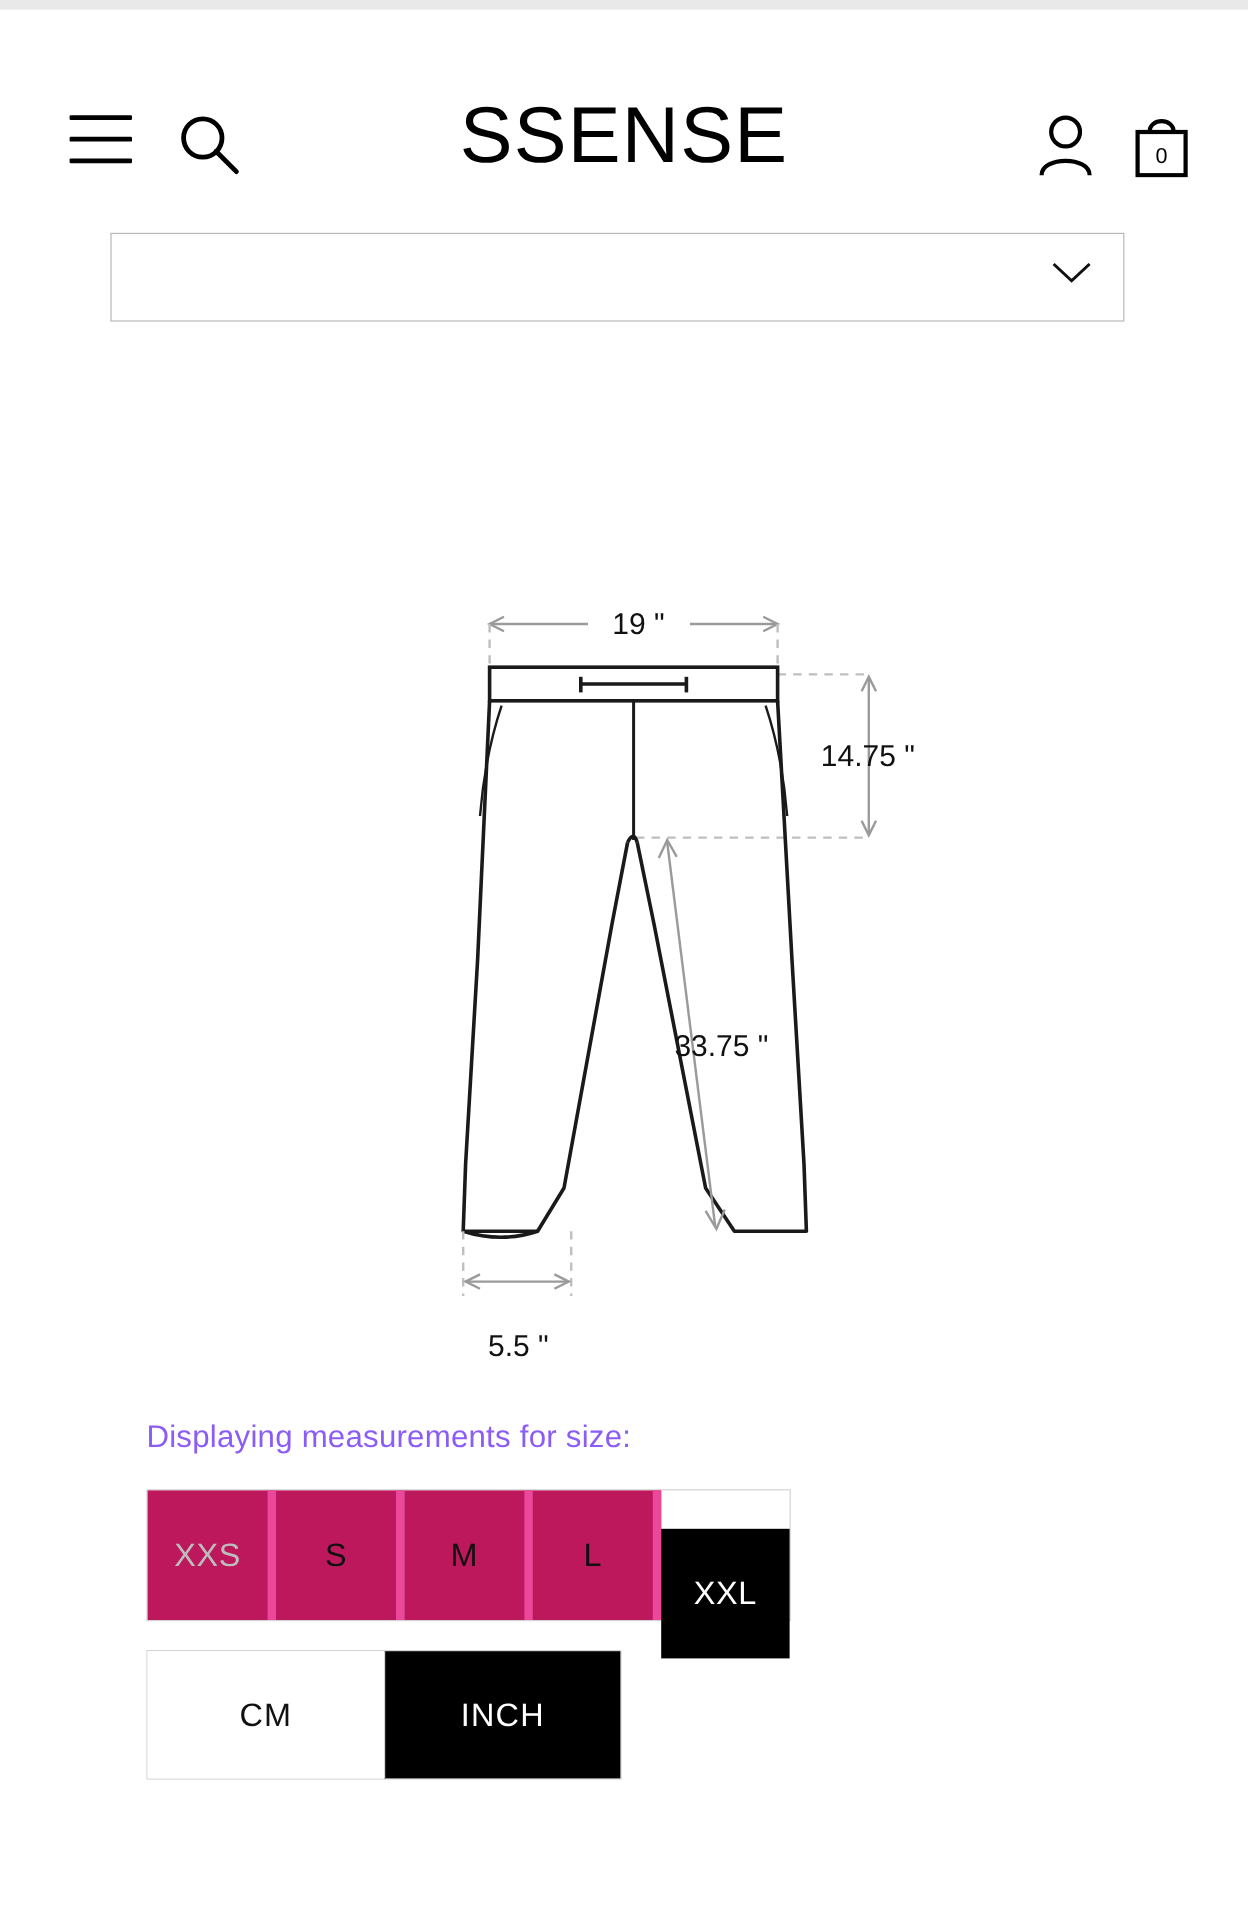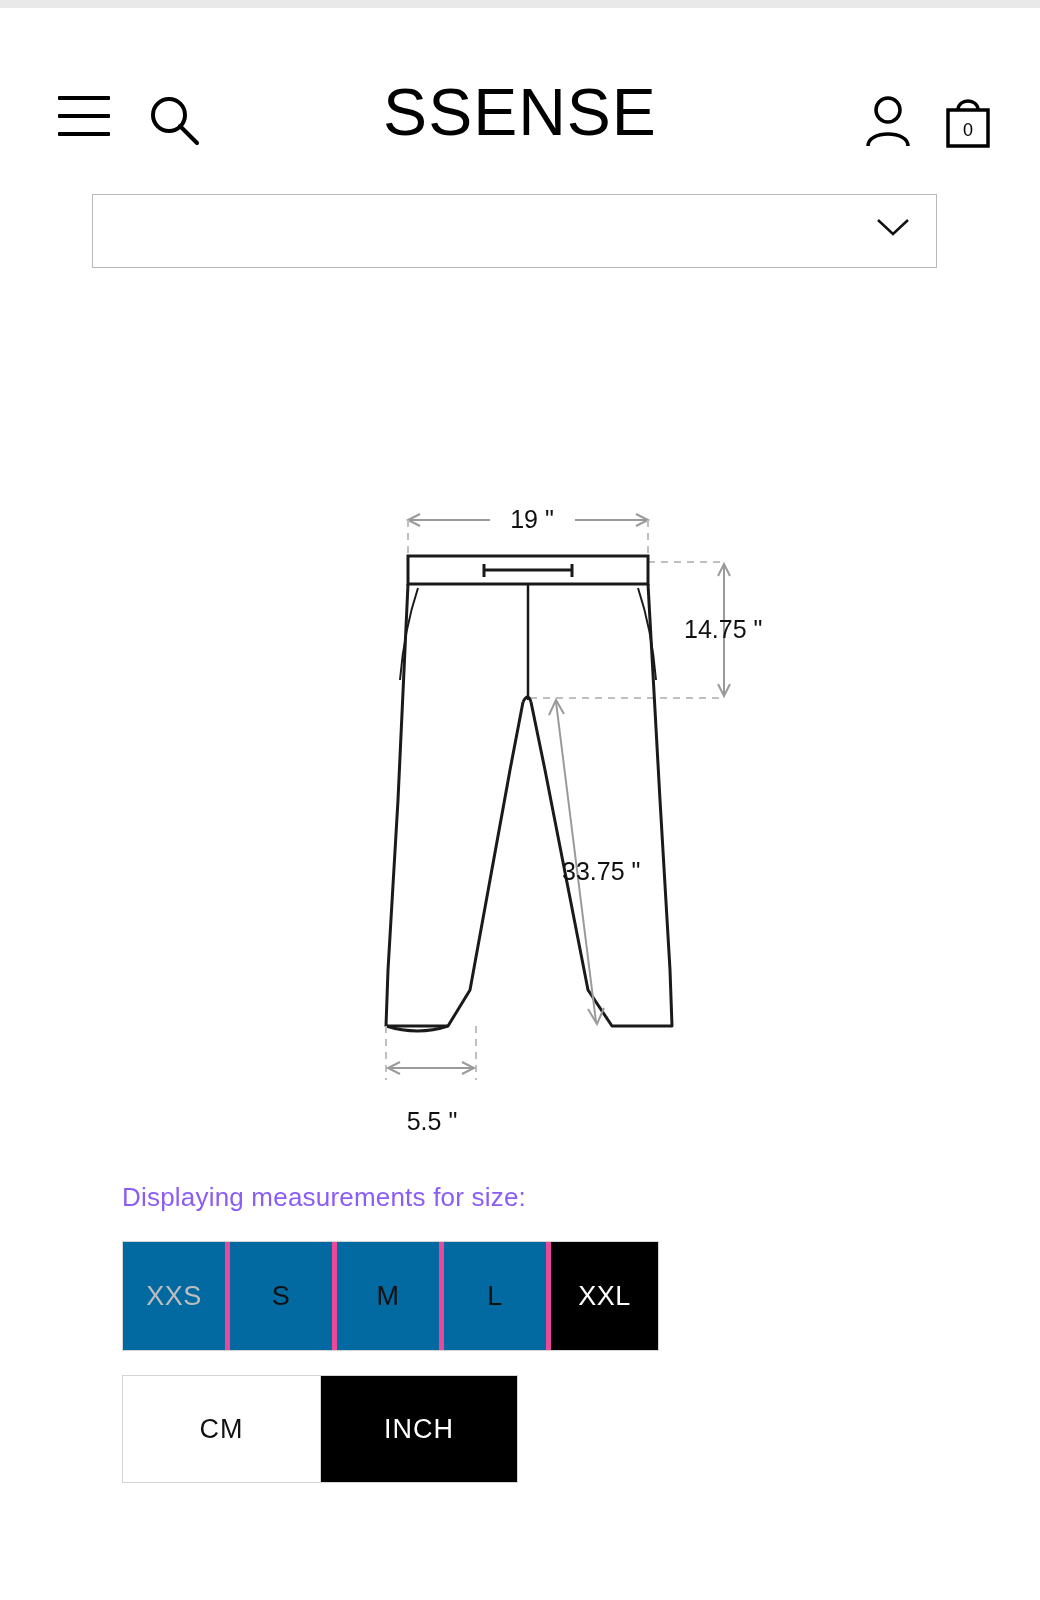--- a/index.html
+++ b/index.html
@@ -87,26 +87,26 @@
   .sizes {
     position: absolute; left: 122px; top: 1241px;
     display: flex;
     border: 1px solid #d4d4d4;
     height: 110px;
   }
   .size-cell {
     width: 107px; height: 108px;
     display: flex; align-items: center; justify-content: center;
     font-size: 27px; color: #111;
-    border-right: 5px solid #ec4899;
-    background: #0369a1;
+    border-right: 7px solid #ec4899;
+    background: #be185d;
     cursor: pointer;
     letter-spacing: 0.5px;
   }
-  .size-cell:last-child { border-right: none; }
+  .size-cell:last-child { border-right: none; margin-top: 32px; }
   .size-cell.disabled { color: #bdbdbd; cursor: default; }
   .size-cell.selected { background: #000; color: #fff; }
   
   .units {
     position: absolute; left: 122px; top: 1375px;
     display: flex; height: 108px;
     border: 1px solid #d4d4d4;
   }
   .unit-cell {
     width: 197px; height: 106px;

